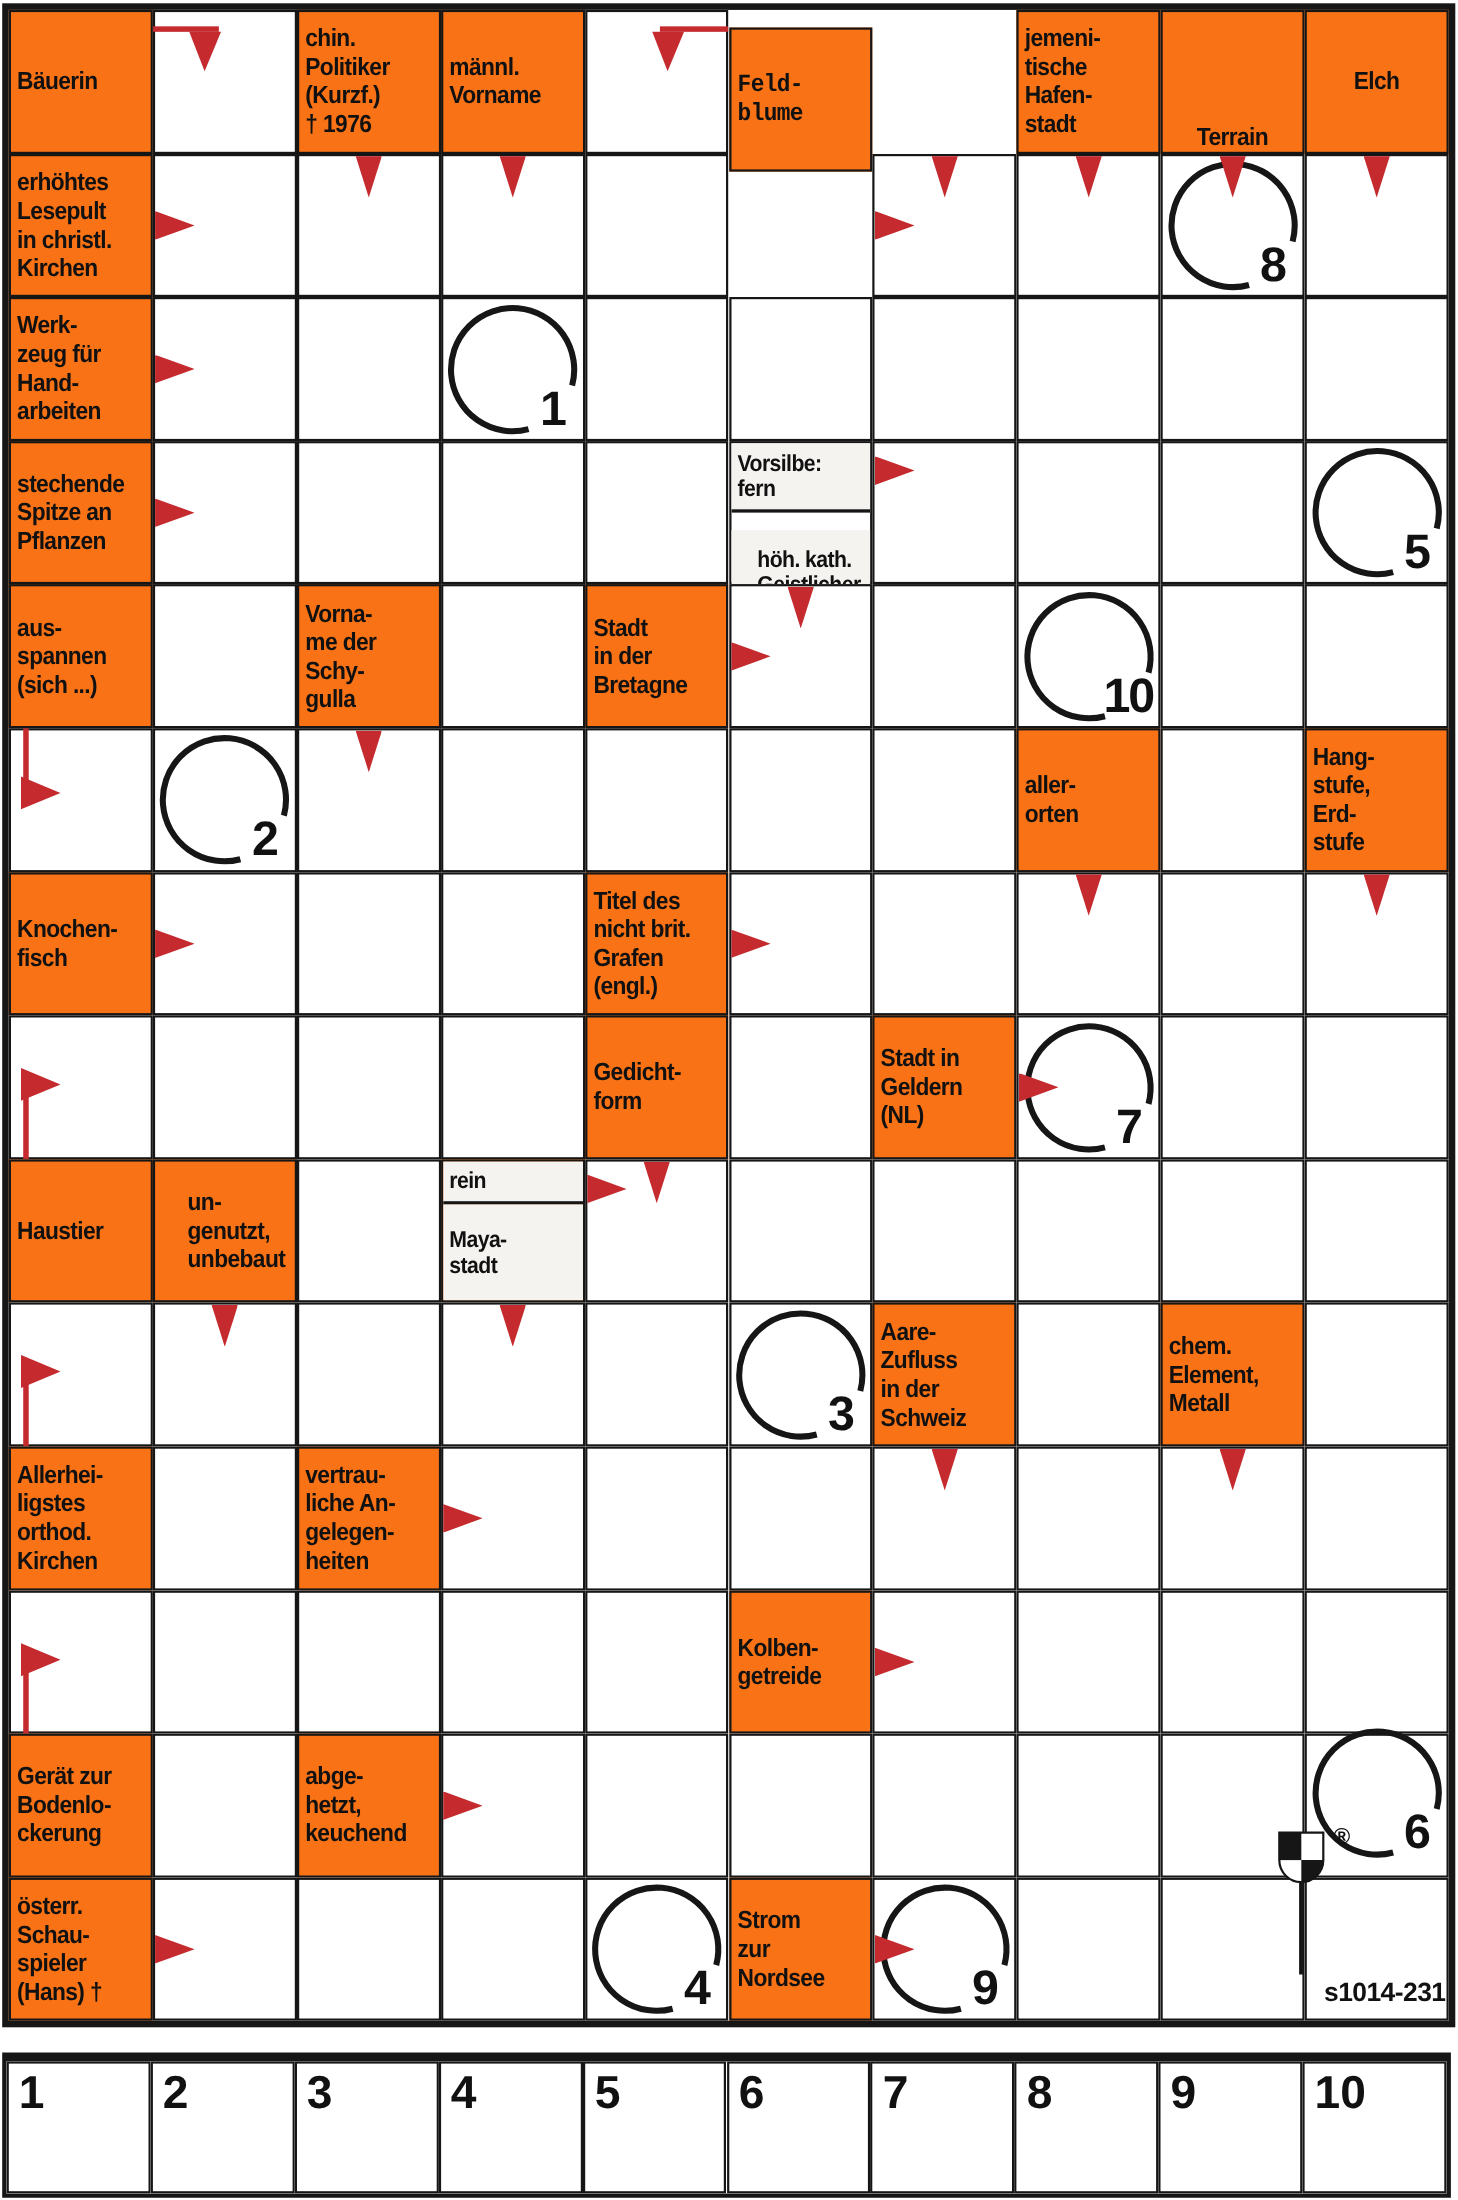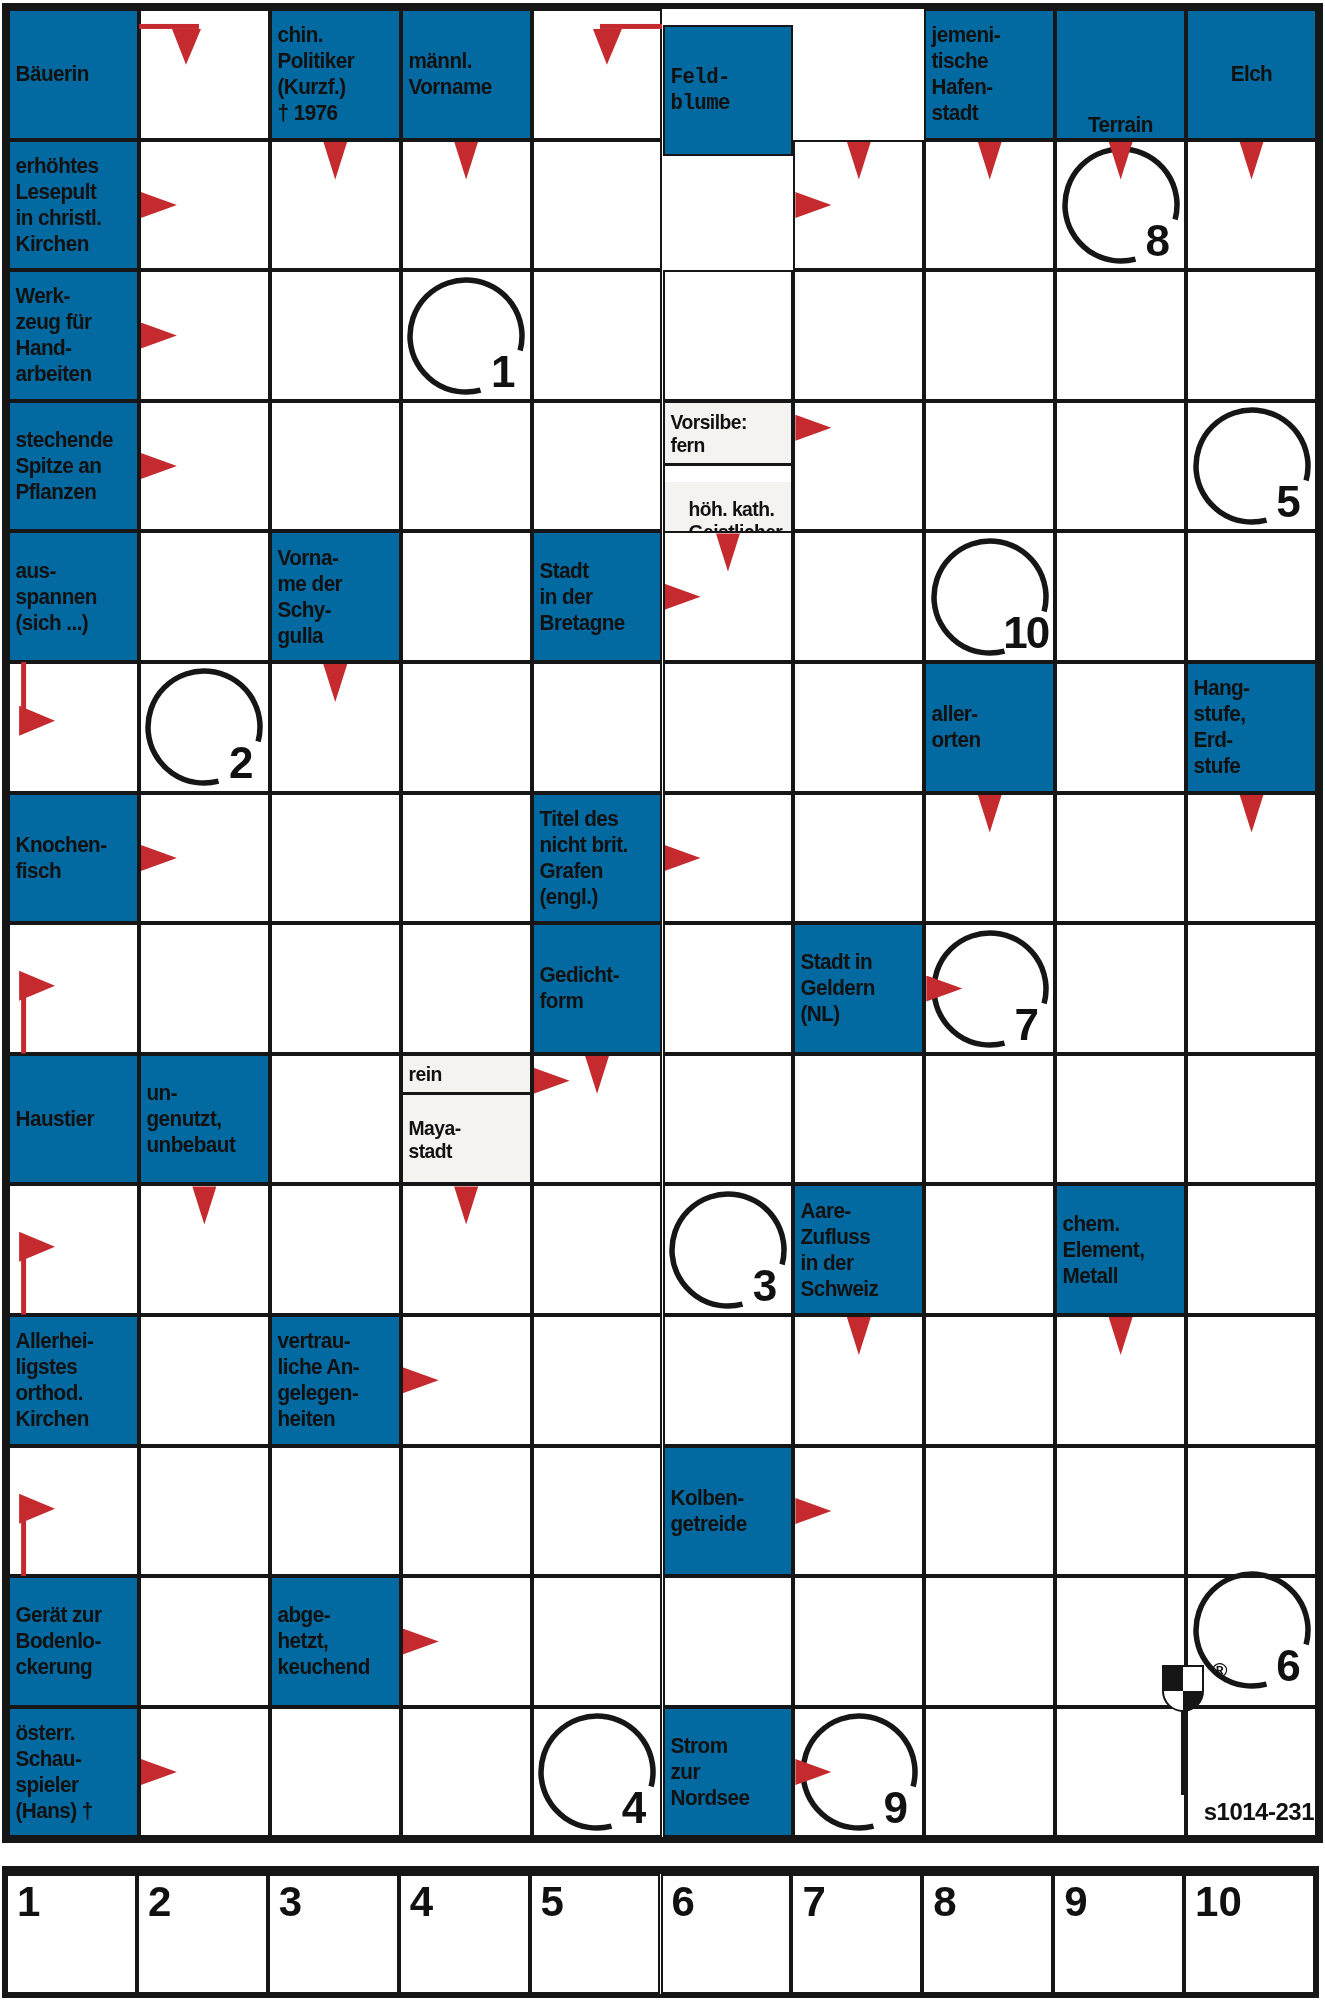--- a/index.html
+++ b/index.html
@@ -1,21 +1,21 @@
 <!DOCTYPE html>
 <html><head>
 <meta charset="utf-8">
 <style>
   html,body{margin:0;padding:0;background:#fff;}
   .screen{position:relative;width:1325px;height:2000px;background:#ffffff;overflow:hidden;
           font-family:"Liberation Sans", sans-serif;color:#111;}
   #grid{position:absolute;left:2px;top:3px;width:1309px;height:1828px;
         border:6px solid #161616;background:#fff;}
   .cell{position:absolute;box-sizing:border-box;border:2px solid #161616;background:#ffffff;}
-  .cell.clue{background:#0369a1;display:flex;align-items:center;}
+  .cell.clue{background:#f97316;display:flex;align-items:center;}
   .clue-text{font-weight:bold;font-size:22.5px;line-height:26px;letter-spacing:-0.6px;
              white-space:pre-line;padding-left:6px;transform:scaleX(.92);transform-origin:0 50%;}
   .clue-text.center{width:100%;text-align:center;padding-left:0;transform-origin:50% 50%;}
   .subcell{position:absolute;left:0;width:100%;box-sizing:border-box;display:flex;align-items:center;background:#f5f3f0;}
   .subcell .clue-text{font-size:21px;line-height:23px;}
   .subcell.top{border-bottom:3px solid #161616;}
   .arrow{position:absolute;z-index:6;}
   .arrow-right{width:36px;height:26px;clip-path:polygon(0 0,100% 50%,0 100%);}
   .arrow-down{width:24px;height:38px;clip-path:polygon(0 0,100% 0,50% 100%);}
   .elbow{position:absolute;z-index:6;}
@@ -190,21 +190,21 @@
         <div class="clue-text">Stadt in
 Geldern
 (NL)</div>
       </div>
       <div class="cell" style="left: 916.3px; top: 914.2px; width: 130.9px; height: 130.6px;"></div>
       <div class="cell" style="left: 1047.2px; top: 914.2px; width: 130.9px; height: 130.6px;"></div>
       <div class="cell" style="left: 1178.1px; top: 914.2px; width: 130.9px; height: 130.6px;"></div>
       <div class="cell clue" style="left: 0px; top: 1044.8px; width: 130.9px; height: 130.6px;">
         <div class="clue-text">Haustier</div>
       </div>
-      <div class="cell clue" style="left: 130.9px; top: 1044.8px; width: 130.9px; height: 130.6px;">
+      <div class="cell clue" style="left: 130.9px; top: 1044.8px; width: 130.9px; height: 130.6px; justify-content: flex-end;">
         <div class="clue-text">un-
 genutzt,
 unbebaut</div>
       </div>
       <div class="cell" style="left: 261.8px; top: 1044.8px; width: 130.9px; height: 130.6px;"></div>
       <div class="cell clue" style="left: 392.7px; top: 1044.8px; width: 130.9px; height: 130.6px; background: #f97316;">
         <div class="subcell top" style="top: 0px; height: 39.246px;">
           <div class="clue-text">rein</div>
         </div>
         <div class="subcell" style="top: 39.246px; height: 87.354px;">

